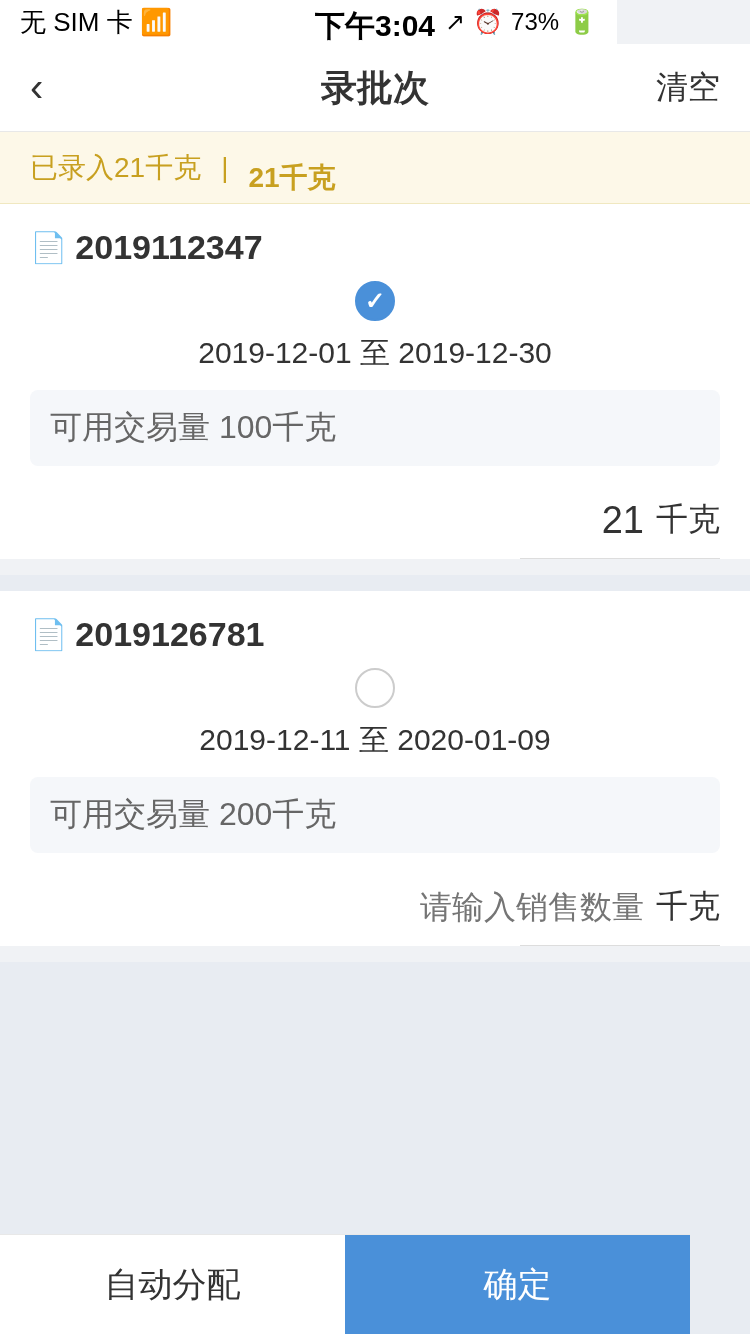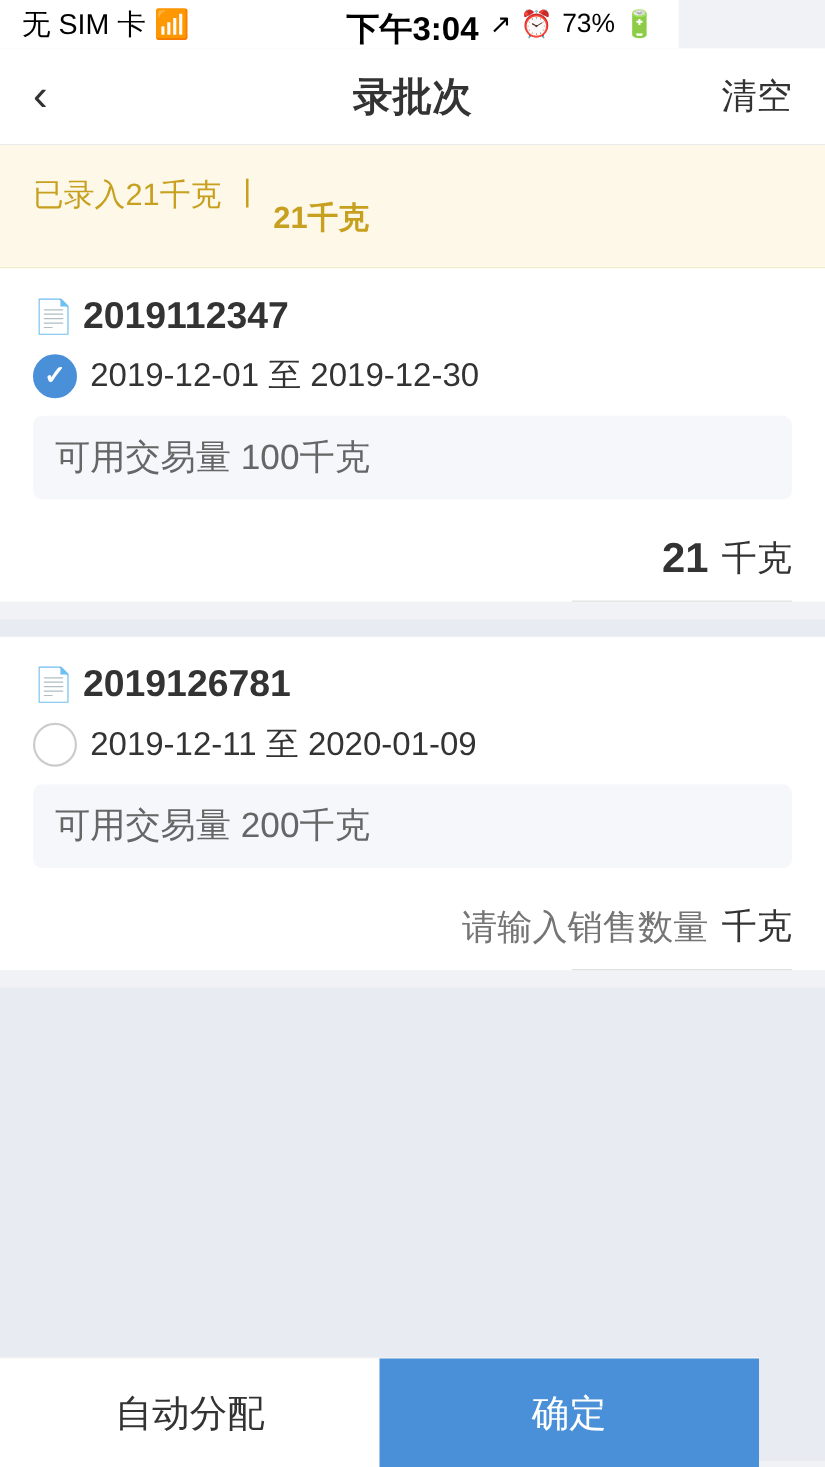--- a/index.html
+++ b/index.html
@@ -78,23 +78,23 @@
     .nav-clear {
       font-size: 32px;
       color: #333;
       cursor: pointer;
     }
 
     
     .info-banner {
       width: 750px;
       background: #fdf8e8;
-      padding: 26px 30px;
-      display: flex;
-      align-items: flex-start;
+      padding: 6px 30px;
+      display: flex;
+      align-items: center;
       gap: 20px;
       border-bottom: 1px solid #f0e8c0;
     }
     .info-banner-text {
       font-size: 28px;
       color: #c8a020;
     }
     .info-banner-divider {
       color: #c8a020;
       font-size: 28px;
@@ -125,20 +125,21 @@
     .batch-number {
       font-size: 34px;
       font-weight: 700;
       color: #333;
     }
     .card-date-row {
       padding: 4px 30px 10px 30px;
       display: flex;
       align-items: center;
       gap: 12px;
+      flex-direction: column;
     }
     .radio-circle {
       width: 40px;
       height: 40px;
       border-radius: 50%;
       border: 2px solid #ccc;
       background: #fff;
       display: flex;
       align-items: center;
       justify-content: center;
@@ -170,21 +171,21 @@
     
     .quantity-row {
       padding: 16px 30px;
       display: flex;
       align-items: center;
       justify-content: flex-end;
       gap: 12px;
     }
     .quantity-value {
       font-size: 38px;
-      font-weight: 700;
+      font-weight: 400;
       color: #333;
     }
     .quantity-unit {
       font-size: 32px;
       color: #333;
     }
     .quantity-divider {
       width: 200px;
       height: 1px;
       background: #ddd;

